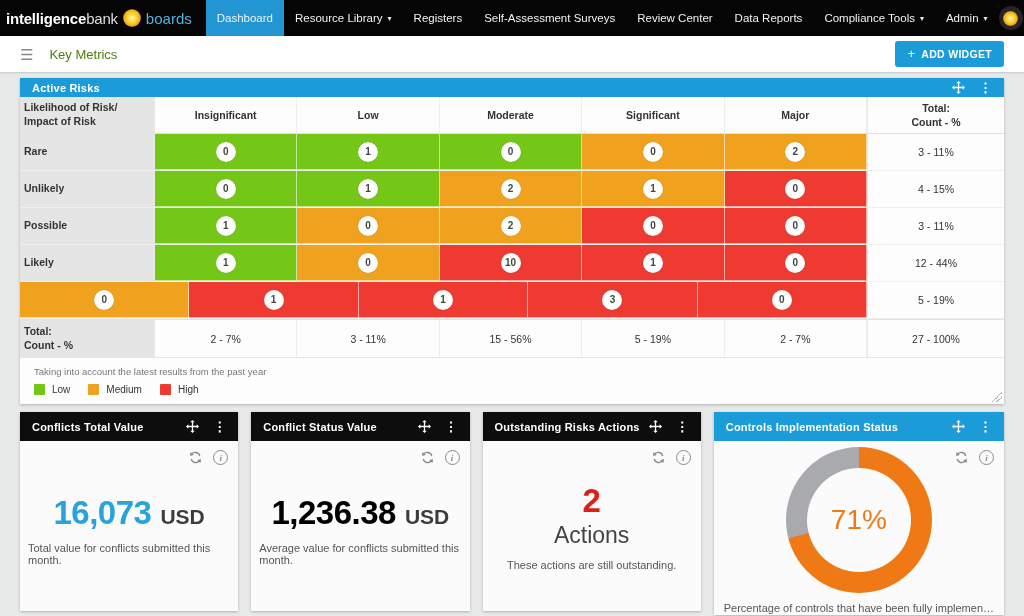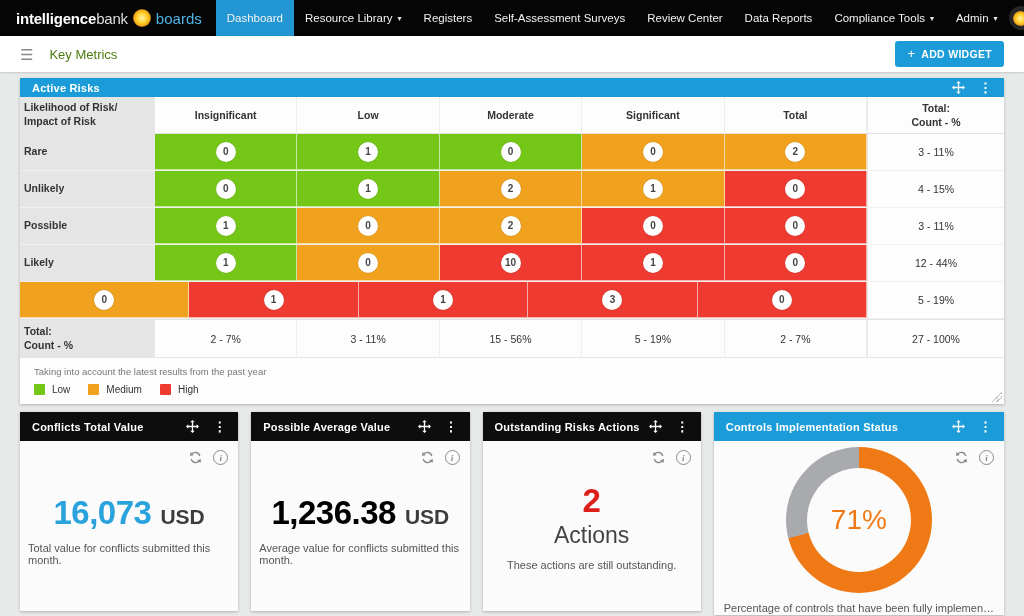--- a/index.html
+++ b/index.html
@@ -1,21 +1,21 @@
 <!DOCTYPE html>
 <html><head>
 <meta charset="utf-8">
 <style>
   * { margin:0; padding:0; box-sizing:border-box; }
   html,body { width:1024px; height:616px; overflow:hidden; background:#e8e9e9;
     font-family:"Liberation Sans", sans-serif; -webkit-font-smoothing:antialiased; }
 
   
   .topnav { height:36px; background:#050505; display:flex; align-items:stretch; color:#fff; }
-  .logo { display:flex; align-items:center; padding:0 14px 0 16px; gap:5px; }
+  .logo { display:flex; align-items:center; padding:0 14px 0 6px; gap:5px; }
   .logo .lg1 { font-size:15px; font-weight:bold; color:#fff; letter-spacing:-0.2px; }
   .logo .lg1 .bank { font-weight:normal; color:#dedede; }
   .sun { width:18px; height:18px; border-radius:50%;
     background:radial-gradient(circle at 50% 50%, #fff3b0 0%, #ffd32e 38%, #f5a81c 62%, rgba(245,168,28,0.25) 78%, rgba(0,0,0,0) 85%); }
   .logo .lg2 { font-size:15px; color:#4fb4e4; font-weight:normal; }
   .navitems { display:flex; align-items:stretch; }
   .navitem { display:flex; align-items:center; padding:0 11px; font-size:11.5px; color:#f2f2f2; cursor:pointer; white-space:nowrap; }
   .navitem.active { background:#2196d3;justify-content:center; }
   .navitem .caret { font-size:8px; margin-left:5px; color:#e8e8e8; }
   .nav-right { margin-left:auto; display:flex; align-items:center; gap:8px; padding-right:16px; }
@@ -171,21 +171,21 @@
     <div class="mtable">
       <div class="mrow header">
         <div class="cell col-label row-label">
           <span>Likelihood of Risk/</span>
           <span>Impact of Risk</span>
         </div>
         <div class="cell col-mid hdr-text">Insignificant</div>
         <div class="cell col-mid hdr-text">Low</div>
         <div class="cell col-mid hdr-text">Moderate</div>
         <div class="cell col-mid hdr-text">Significant</div>
-        <div class="cell col-mid hdr-text">Total</div>
+        <div class="cell col-mid hdr-text">Major</div>
         <div class="cell col-total hdr-text">
           <span class="hdr-text"><span>Total:</span><br><span>Count - %</span></span>
         </div>
       </div>
       <div>
           <div class="mrow data">
             <div class="cell col-label row-label">Rare</div>
             <div class="cell col-mid risk-cell" style="background: rgb(116, 198, 23);">
               <span class="badge">0</span>
             </div>
@@ -342,21 +342,21 @@
         <div class="statline">
           <span class="stat-value" style="color:#2aa3dc">16,073</span>
           <span class="stat-unit">USD</span>
         </div>
         <div class="stat-caption">Total value for conflicts submitted this month.</div>
       </div>
     </div>
 
     <div class="widget bwidget">
       <div class="whead black">
-        <span class="wtitle">Possible Average Value</span>
+        <span class="wtitle">Conflict Status Value</span>
         <span class="whead-icons">
           <span class="icon-move">
               <svg viewBox="0 0 16 16">
                 <path fill="#ffffff" d="M8 0 L10.8 2.8 H8.8 V7.2 H13.2 V5.2 L16 8 L13.2 10.8 V8.8 H8.8 V13.2 H10.8 L8 16 L5.2 13.2 H7.2 V8.8 H2.8 V10.8 L0 8 L2.8 5.2 V7.2 H7.2 V2.8 H5.2 Z"></path>
               </svg>
             </span>
           <span class="icon-kebab">⋮</span>
         </span>
       </div>
       <div class="bbody">

